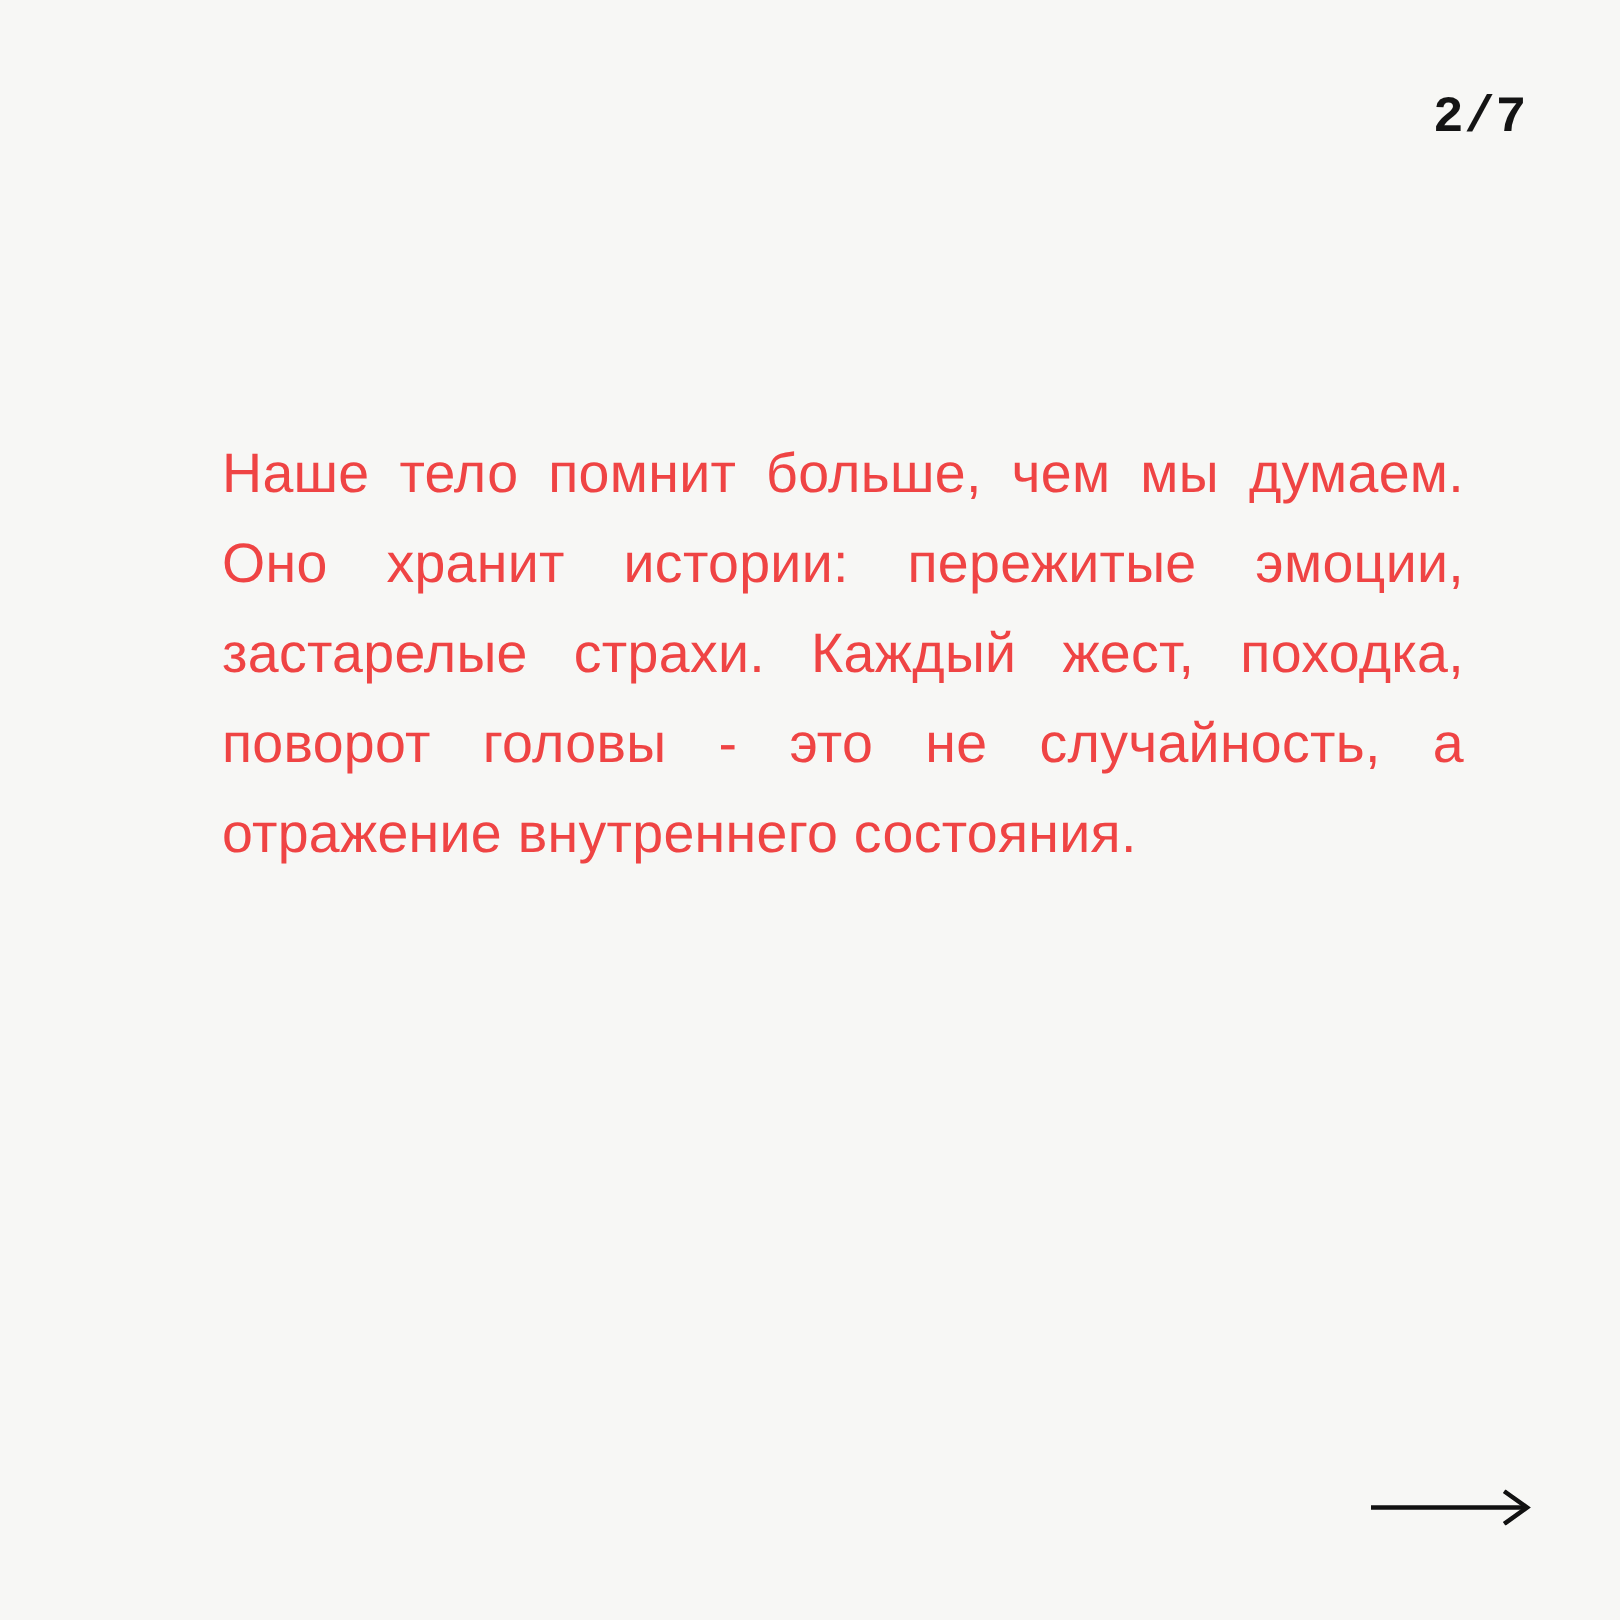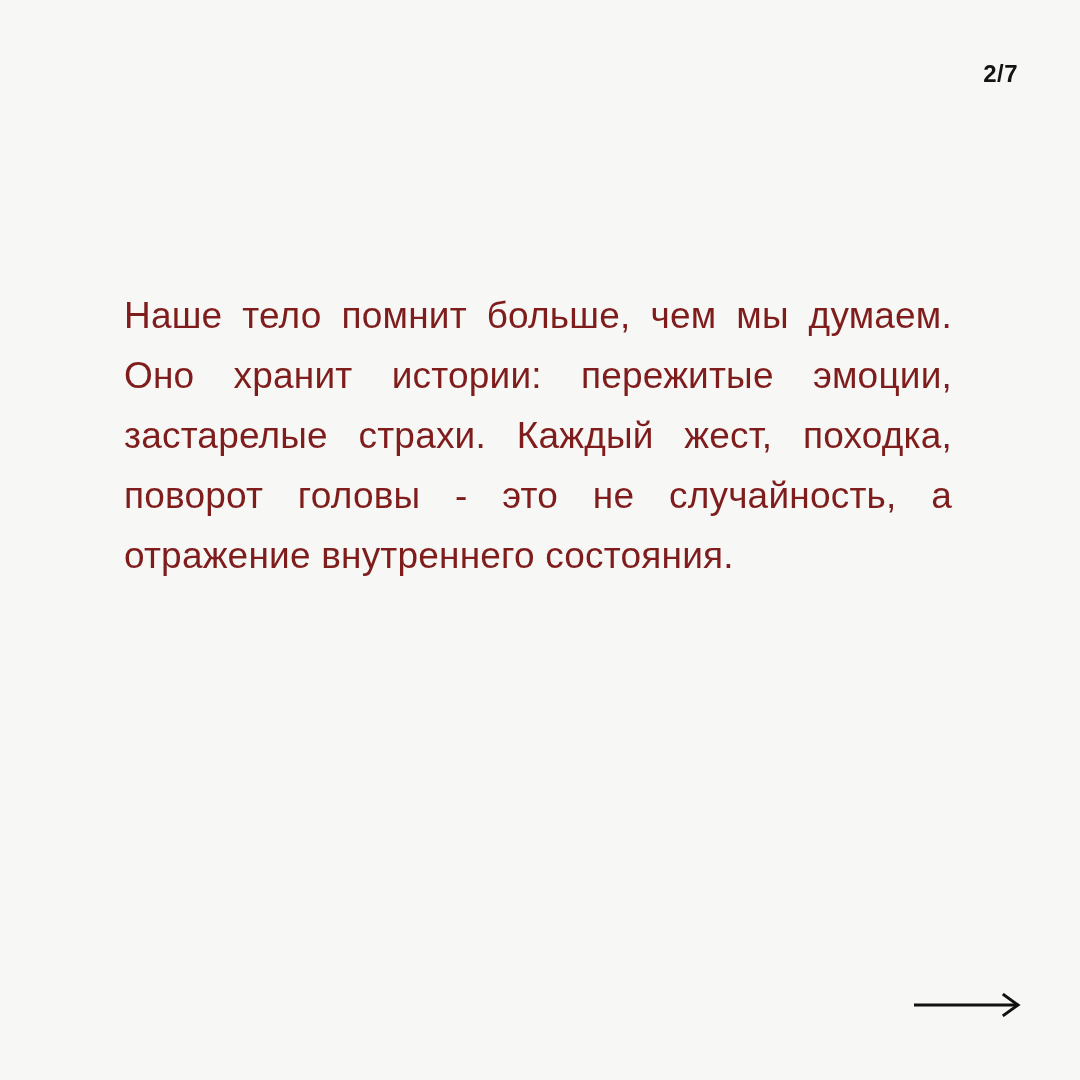--- a/index.html
+++ b/index.html
@@ -17,36 +17,37 @@
   .slide {
     position: relative;
     width: 1080px;
     height: 1080px;
     box-sizing: border-box;
   }
   .page-counter {
     position: absolute;
     top: 62px;
     right: 62px;
-    font-size: 24px;
+    font-size: 34px;
     font-weight: 600;
     letter-spacing: 0.5px;
     color: #141414;
     line-height: 1;
+    font-family: Liberation Mono, monospace;
   }
   .body-text {
     position: absolute;
-    left: 124px;
+    left: 148px;
     top: 286px;
     width: 828px;
     font-size: 37px;
     line-height: 1.62;
     text-align: justify;
     text-justify: inter-word;
-    color: #7f1d1d;
+    color: #ef4444;
     font-weight: 400;
     letter-spacing: 0.2px;
   }
   .arrow-next {
     position: absolute;
     right: 58px;
     bottom: 62px;
     width: 110px;
     height: 26px;
     display: flex;

